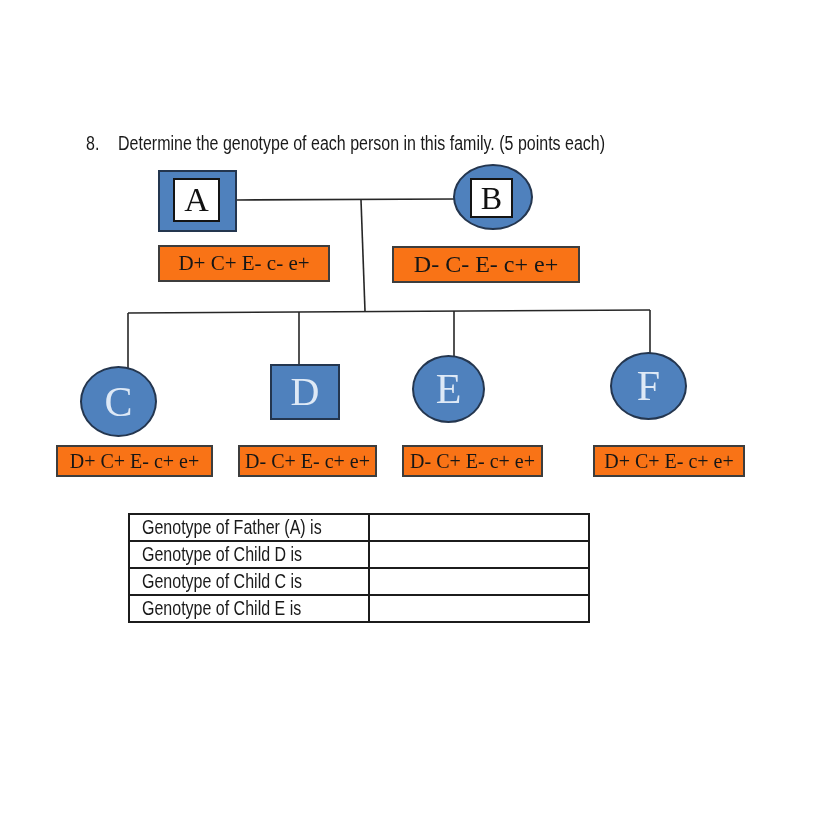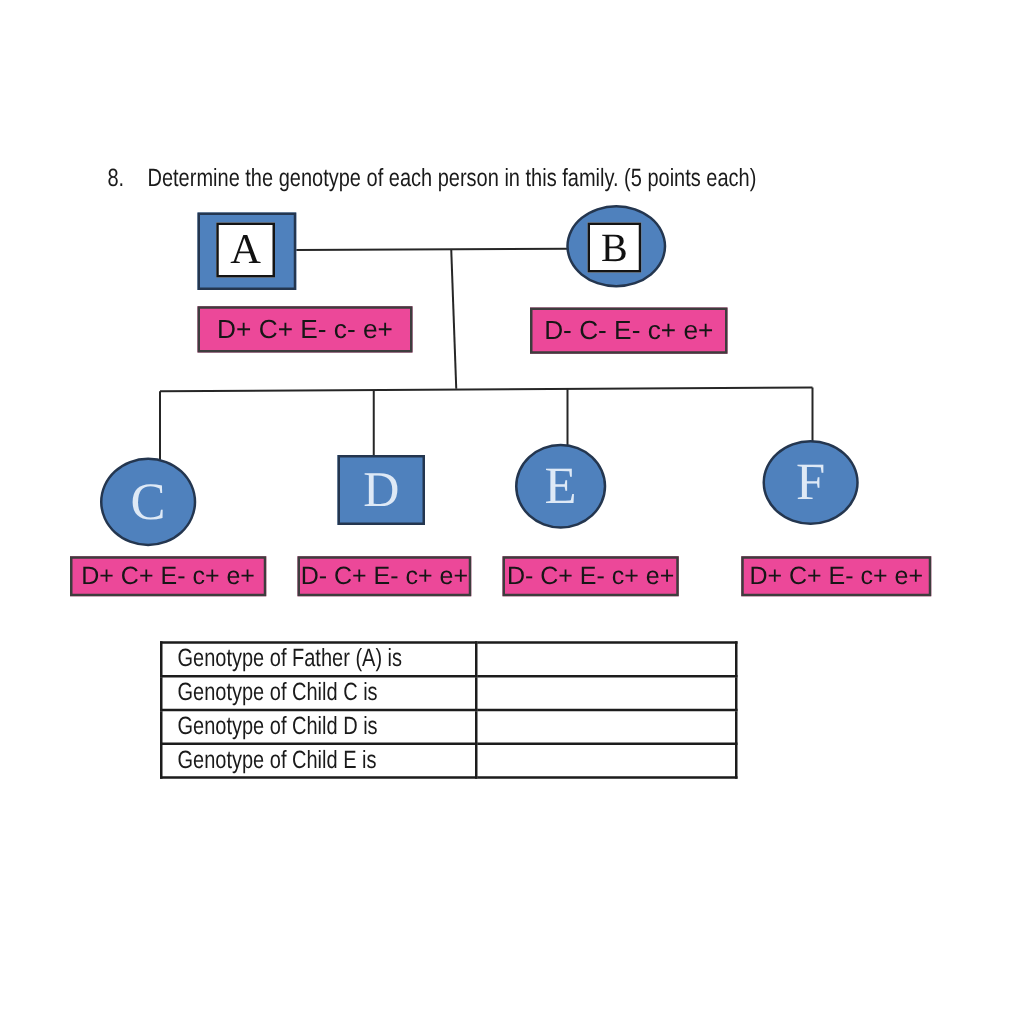--- a/index.html
+++ b/index.html
@@ -24,32 +24,32 @@
   #inner-B{left:470px;top:178px;width:43px;height:40px;font-size:32px;}
   #shape-C{left:80px;top:366px;width:77px;height:71px;}
   #shape-C .child-letter{font-size:42px;}
   #shape-D{left:270px;top:364px;width:70px;height:56px;}
   #shape-D .child-letter{font-size:40px;}
   #shape-E{left:412px;top:355px;width:73px;height:68px;}
   #shape-E .child-letter{font-size:42px;}
   #shape-F{left:610px;top:352px;width:77px;height:68px;}
   #shape-F .child-letter{font-size:42px;}
 
-  .geno{position:absolute;box-sizing:border-box;background:#ec4899;border:2px solid var(--box-border,#3D3D3D);
+  .geno{position:absolute;box-sizing:border-box;background:#f97316;border:2px solid var(--box-border,#3D3D3D);
         display:flex;align-items:center;justify-content:center;
-        font-family:Liberation Sans, sans-serif;color:#161616;}
+        font-family:Liberation Serif, serif;color:#161616;}
   #geno-A{left:158px;top:245px;width:172px;height:37px;font-size:21px;}
-  #geno-B{left:424px;top:246px;width:158px;height:37px;font-size:21px;}
+  #geno-B{left:392px;top:246px;width:188px;height:37px;font-size:24px;}
   #geno-C{left:56px;top:445px;width:157px;height:32px;font-size:20px;}
   #geno-D{left:238px;top:445px;width:139px;height:32px;font-size:20px;}
   #geno-E{left:402px;top:445px;width:141px;height:32px;font-size:20px;}
   #geno-F{left:593px;top:445px;width:152px;height:32px;font-size:20px;}
 
   table.answers{position:absolute;left:128px;top:513px;width:462px;border-collapse:collapse;}
-  table.answers td{border:2px solid var(--table-border,#1c1c1c);height:25px;padding:0 12px 0 12px;vertical-align:middle;}
+  table.answers td{border:2px solid var(--table-border,#1c1c1c);height:25px;padding:0 0 0 12px;vertical-align:middle;}
   td.lbl{width:226px;}
   td.val{width:212px;padding:0;}
 </style>
 </head>
 <body>
 
 <div class="page">
 
   <span class="cond title-num">8.</span>
   <span class="cond title-text">Determine the genotype of each person in this family. (5 points each)</span>
@@ -109,25 +109,25 @@
     <span>D+ C+ E- c+ e+</span>
   </div>
 
   <table class="answers">
     <tbody>
       <tr>
         <td class="lbl"><span class="cond">Genotype of Father (A) is</span></td>
         <td class="val"><span></span></td>
       </tr>
       <tr>
-        <td class="lbl"><span class="cond">Genotype of Child C is</span></td>
+        <td class="lbl"><span class="cond">Genotype of Child D is</span></td>
         <td class="val"><span></span></td>
       </tr>
       <tr>
-        <td class="lbl"><span class="cond">Genotype of Child D is</span></td>
+        <td class="lbl"><span class="cond">Genotype of Child C is</span></td>
         <td class="val"><span></span></td>
       </tr>
       <tr>
         <td class="lbl"><span class="cond">Genotype of Child E is</span></td>
         <td class="val"><span></span></td>
       </tr>
     </tbody>
   </table>
 
 </div>

